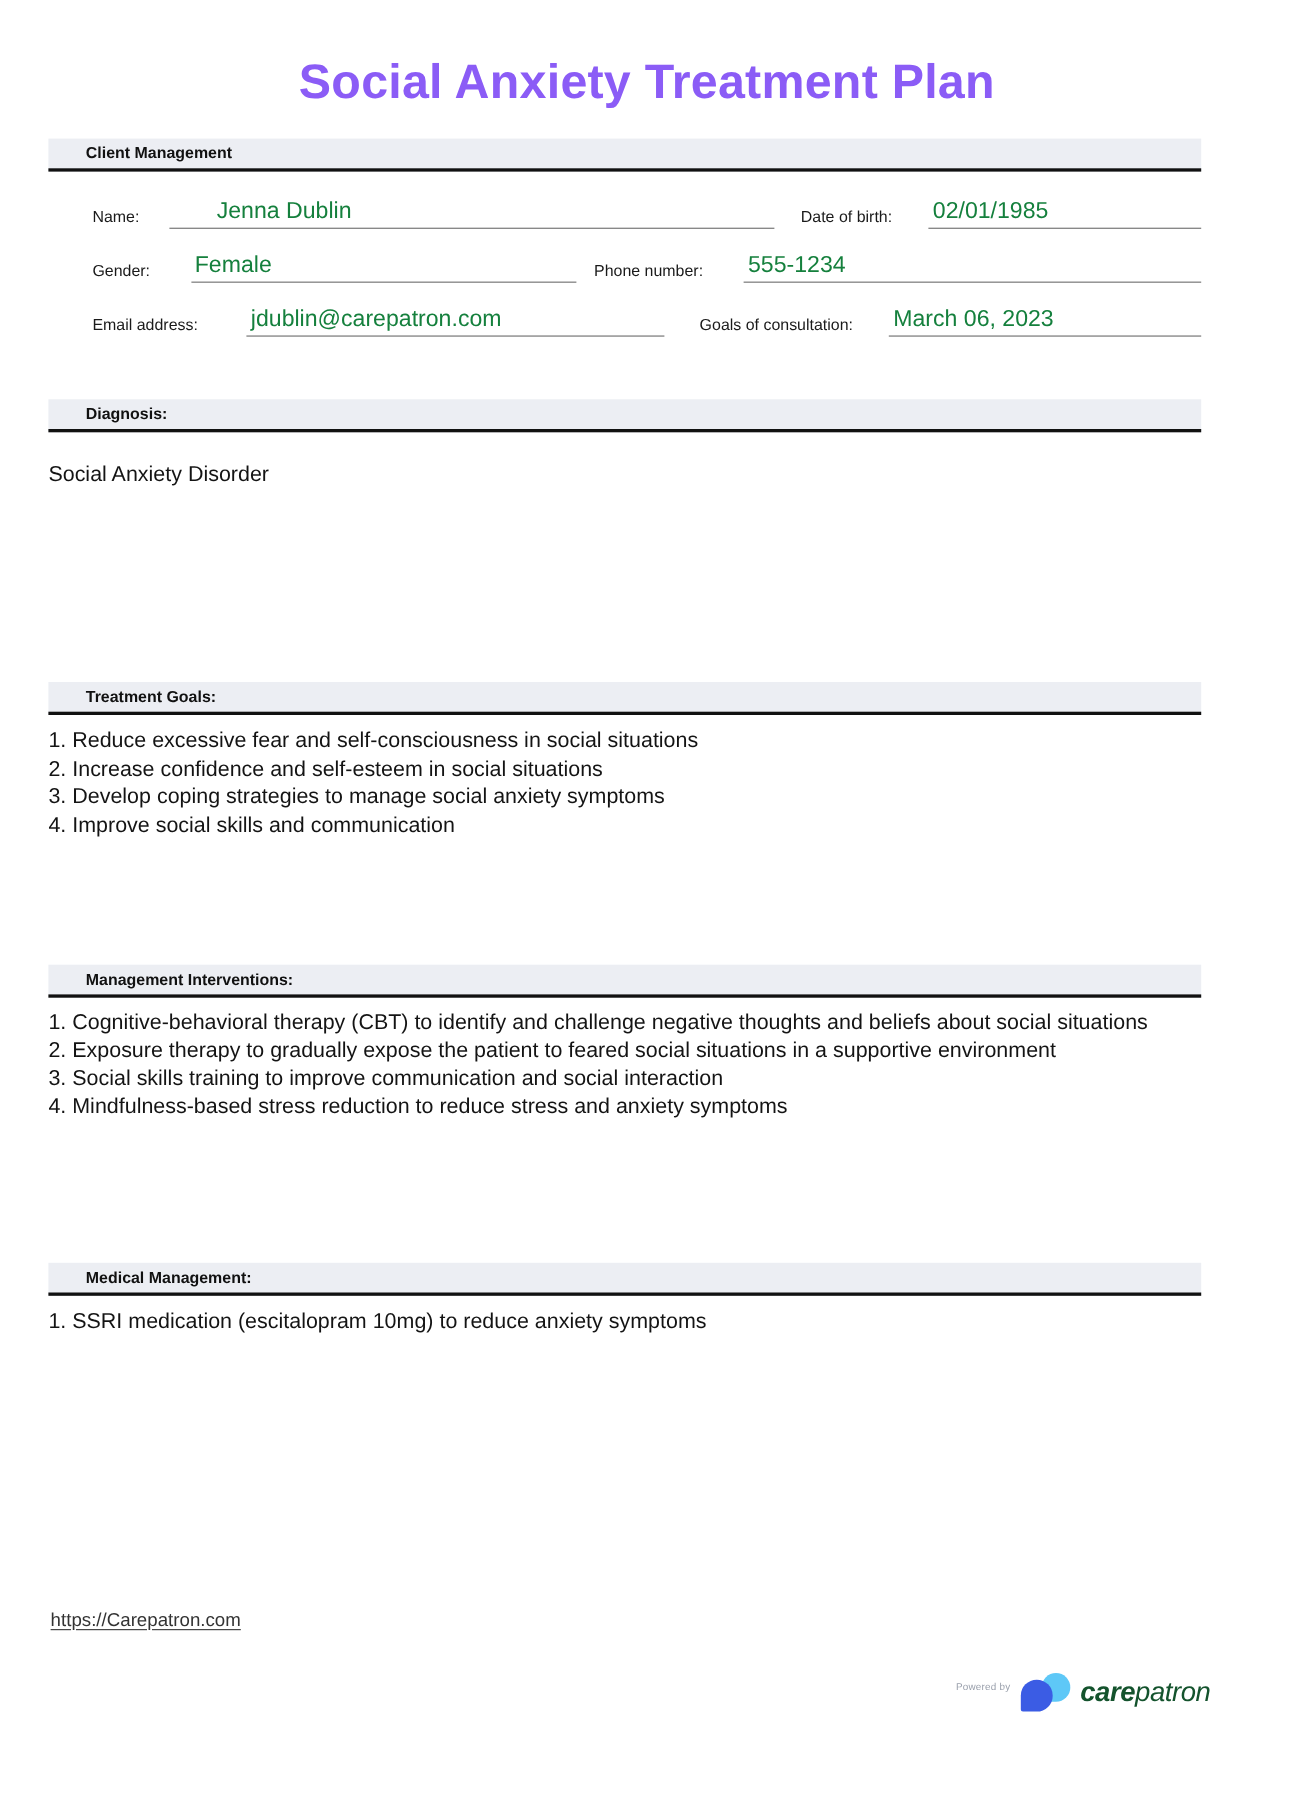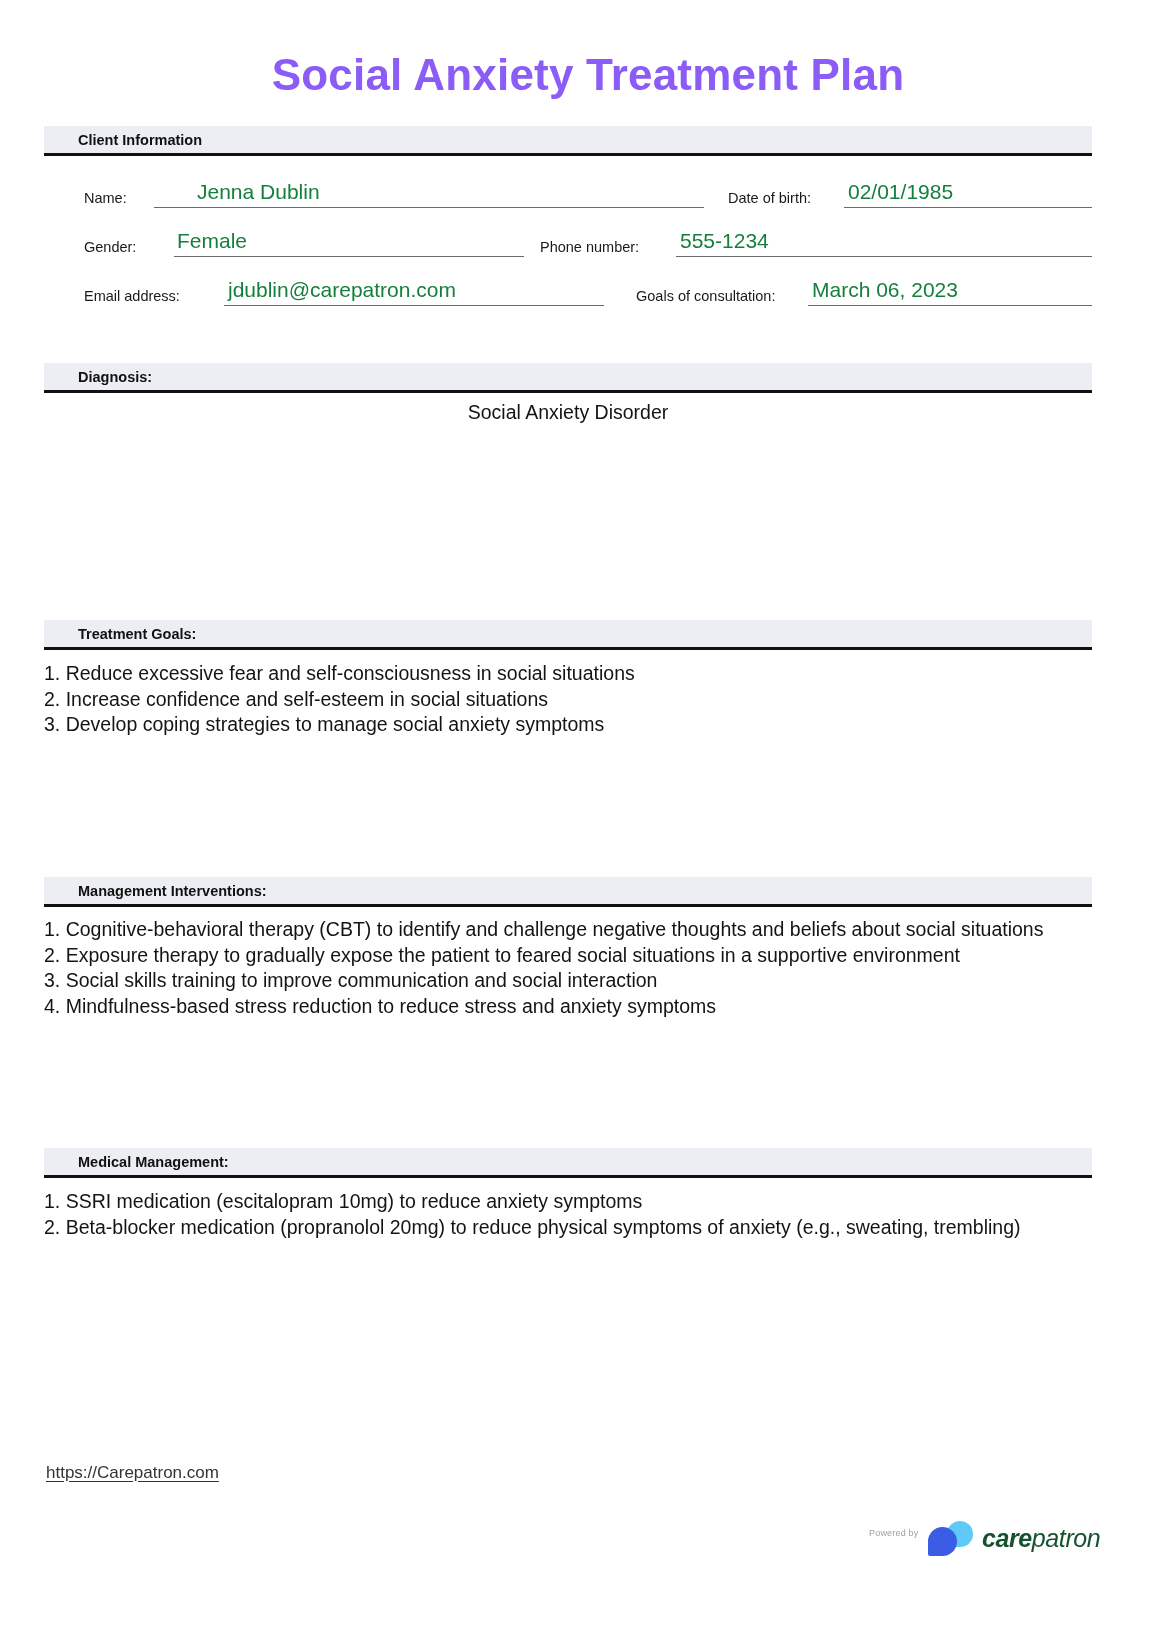--- a/index.html
+++ b/index.html
@@ -153,21 +153,21 @@
   .brand-word .b2 { font-weight: normal; }
 </style>
 </head>
 <body>
 
 <div class="page">
 
   <div class="doc-title">Social Anxiety Treatment Plan</div>
 
   <div class="section-bar" style="top:126px;">
-    <span class="bar-label">Client Information</span>
+    <span class="bar-label">Client Management</span>
   </div>
 
   <div class="field" style="left:44px; top:172px; width:660px; height:36px;">
     <span class="f-label" style="left:40px;">Name:</span>
     <span class="f-line" style="left:110px; width:550px;"></span>
     <span class="f-value" style="left:153px;">Jenna Dublin</span>
   </div>
 
   <div class="field" style="left:728px; top:172px; width:364px; height:36px;">
     <span class="f-label" style="left:0px;">Date of birth:</span>
@@ -195,49 +195,49 @@
 
   <div class="field" style="left:636px; top:270px; width:456px; height:36px;">
     <span class="f-label" style="left:0px;">Goals of consultation:</span>
     <span class="f-line" style="left:172px; width:284px;"></span>
     <span class="f-value" style="left:176px;">March 06, 2023</span>
   </div>
 
   <div class="section-bar" style="top:363px;">
     <span class="bar-label">Diagnosis:</span>
   </div>
-  <div class="body-block" style="top:400px;text-align:center;">
+  <div class="body-block" style="top:419px;">
     <div class="line">Social Anxiety Disorder</div>
   </div>
 
   <div class="section-bar" style="top:620px;">
     <span class="bar-label">Treatment Goals:</span>
   </div>
   <div class="body-block" style="top:661px;">
     <div class="line">1. Reduce excessive fear and self-consciousness in social situations</div>
     <div class="line">2. Increase confidence and self-esteem in social situations</div>
     <div class="line">3. Develop coping strategies to manage social anxiety symptoms</div>
+    <div class="line">4. Improve social skills and communication</div>
   </div>
 
   <div class="section-bar" style="top:877px;">
     <span class="bar-label">Management Interventions:</span>
   </div>
   <div class="body-block" style="top:917px;">
     <div class="line">1. Cognitive-behavioral therapy (CBT) to identify and challenge negative thoughts and beliefs about social situations</div>
     <div class="line">2. Exposure therapy to gradually expose the patient to feared social situations in a supportive environment</div>
     <div class="line">3. Social skills training to improve communication and social interaction</div>
     <div class="line">4. Mindfulness-based stress reduction to reduce stress and anxiety symptoms</div>
   </div>
 
   <div class="section-bar" style="top:1148px;">
     <span class="bar-label">Medical Management:</span>
   </div>
   <div class="body-block" style="top:1189px;">
     <div class="line">1. SSRI medication (escitalopram 10mg) to reduce anxiety symptoms</div>
-    <div class="line">2. Beta-blocker medication (propranolol 20mg) to reduce physical symptoms of anxiety (e.g., sweating, trembling)</div>
   </div>
 
   <a class="footer-url" href="#">https://Carepatron.com</a>
 
   <div class="powered-by">Powered by</div>
 
   <div class="brand">
     <div class="brand-mark">
       <span class="blob-back"></span>
       <span class="blob-front"></span>

